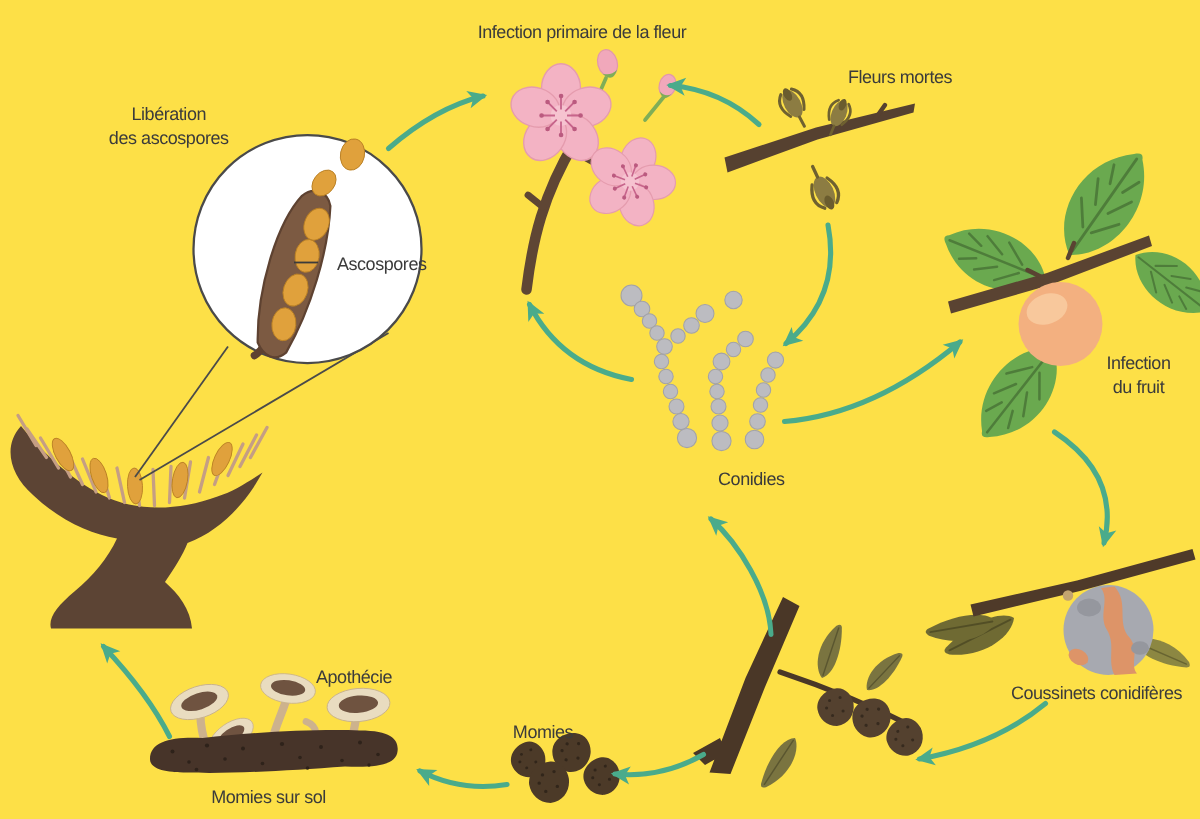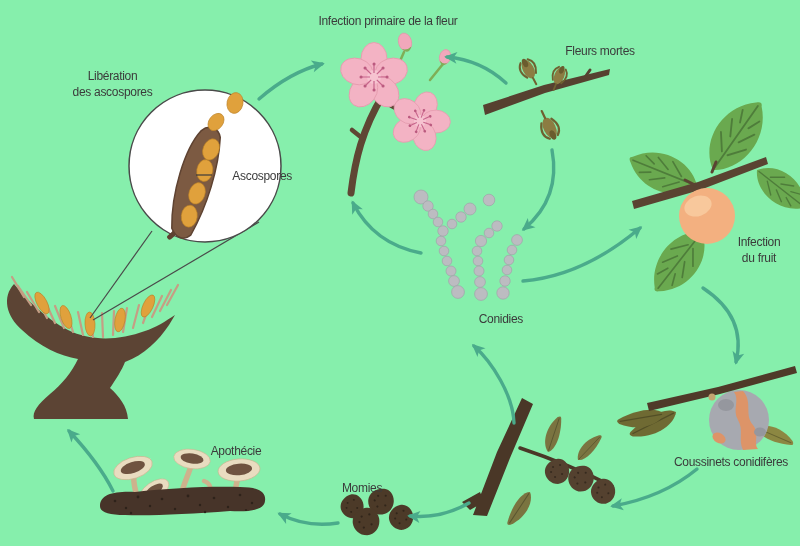--- a/index.html
+++ b/index.html
@@ -1,21 +1,21 @@
 <!DOCTYPE html>
 <html><head>
 <meta charset="utf-8">
 <style>
   html,body{margin:0;padding:0;background:#fff;}
-  #stage{position:relative;width:800px;height:546px;background:#86efac;overflow:hidden;
+  #stage{position:relative;width:800px;height:546px;background:#fde047;overflow:hidden;
          font-family:"Liberation Sans",sans-serif;}
   #art{position:absolute;left:0;top:0;width:800px;height:546px;}
   .lbl{position:absolute;font-size:12px;line-height:1.3;letter-spacing:-0.3px;
        color:#3b3b3b;text-align:center;white-space:pre-line;}
-  .lbl.left{text-align:right;}
+  .lbl.left{text-align:center;}
   
   .lf{fill:currentColor;}
   .lv{stroke:rgba(0,0,0,.26);fill:none;stroke-linecap:round;}
   .mf{fill:currentColor;}
   .md{stroke:rgba(0,0,0,.35);fill:none;}
   .df1{fill:#8c7c42;}
   .df2{fill:#6a5c2e;}
   .df3{stroke:#6f6130;fill:none;stroke-linecap:round;}
   .c1{fill:#e9dcc0;stroke:#c9b28c;stroke-width:.6;}
   .c2{fill:#6f5340;}
@@ -277,19 +277,20 @@
     <path class="arrow" marker-end="url(#ah)" d="M113,491 Q99,463 69,431"></path>
   </g>
 </svg>
 
 <div class="lbl" style="left:278px;top:14px;width:220px;">Infection primaire de la fleur</div>
 <div class="lbl" style="left:550px;top:44px;width:100px;">Fleurs mortes</div>
 <div class="lbl" style="left:709px;top:235px;width:100px;">Infection
 du fruit</div>
 <div class="lbl" style="left:651px;top:455px;width:160px;">Coussinets conidifères</div>
 <div class="lbl" style="left:322px;top:481px;width:80px;">Momies</div>
+<div class="lbl" style="left:99px;top:524px;width:160px;">Momies sur sol</div>
 <div class="lbl" style="left:186px;top:444px;width:100px;">Apothécie</div>
 <div class="lbl" style="left:40px;top:69px;width:145px;">Libération
 des ascospores</div>
 <div class="lbl left" style="left:217px;top:169px;width:75px;">Ascospores</div>
 <div class="lbl" style="left:423px;top:312px;width:100px;text-align:right;">Conidies</div>
 
 </div>
 
 </body></html>

